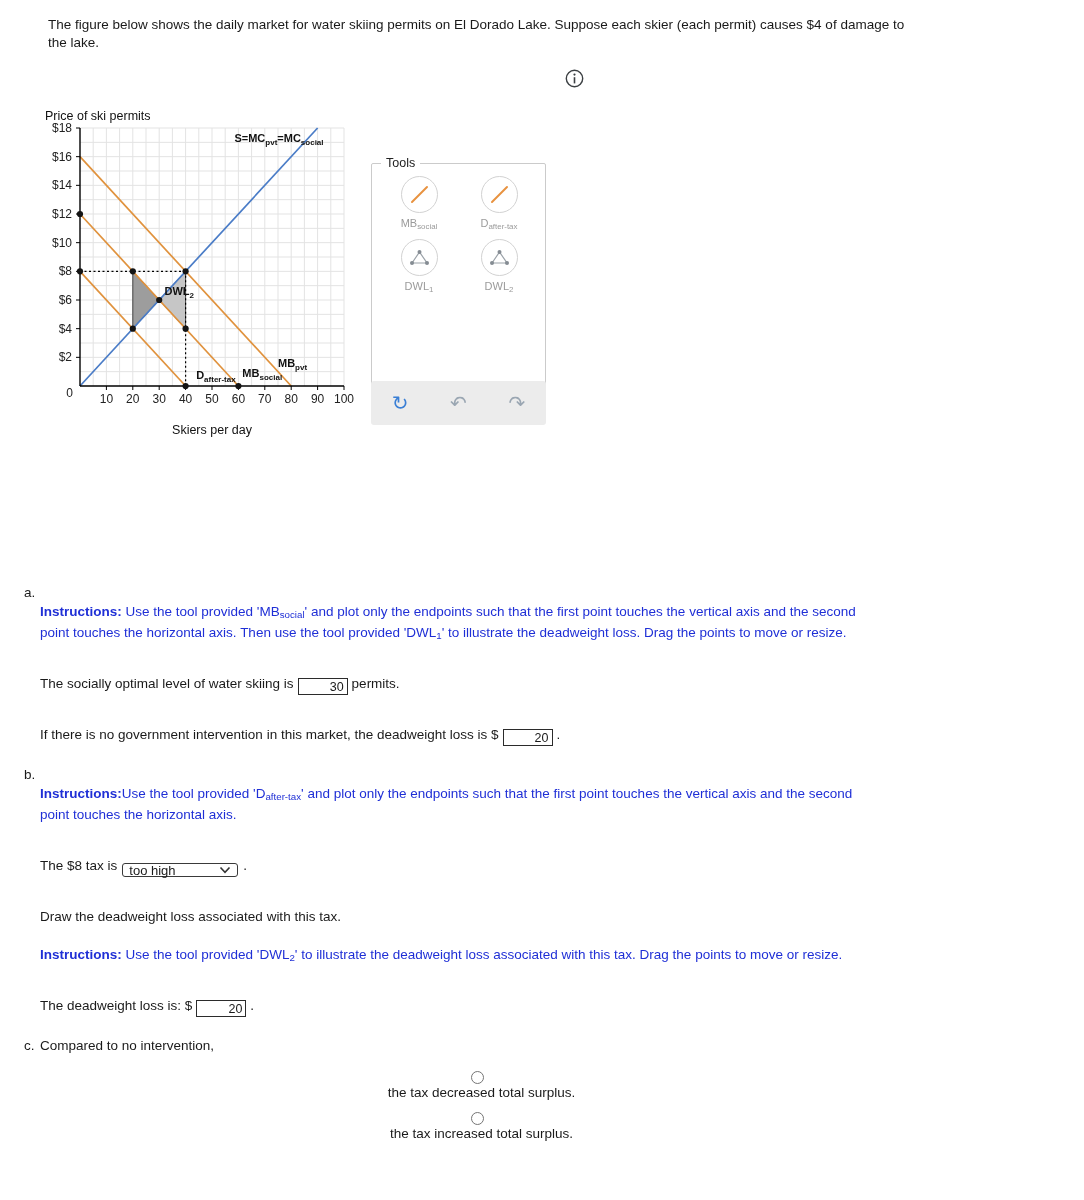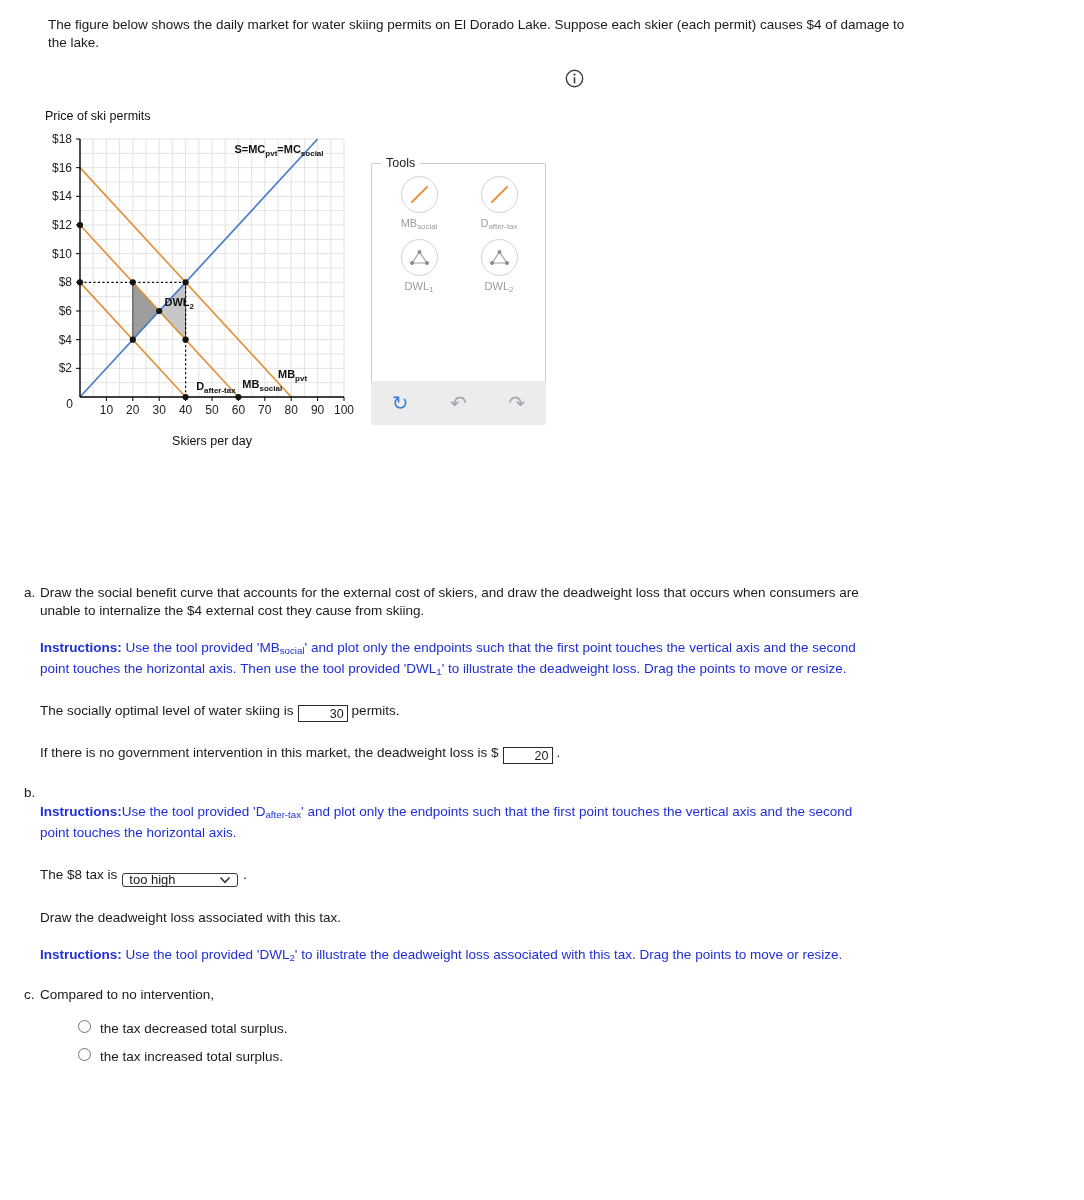--- a/index.html
+++ b/index.html
@@ -11,21 +11,21 @@
   }
   sub { font-size: 0.72em; vertical-align: -0.25em; line-height: 0; }
   b { font-weight: bold; }
 
   .intro { position: absolute; left: 38px; top: 16px; width: 872px; line-height: 1.3; margin-left: 10px; }
 
   .info-icon { position: absolute; left: 565px; top: 69px; width: 19px; height: 19px; cursor: pointer; }
 
   .y-axis-title { position: absolute; left: 45px; top: 109px; font-size: 12.5px; color: #111; }
 
-  .chart-wrap { position: absolute; left: 20px; top: 130px; width: 345px; height: 332px; text-decoration: underline; }
+  .chart-wrap { position: absolute; left: 20px; top: 119px; width: 345px; height: 332px; text-decoration: underline; }
   .chart-wrap svg text { font-family: "Liberation Sans", sans-serif; }
 
   fieldset.tools { position: absolute; left: 371px; top: 156px; width: 175px; height: 233px;
     border: 1px solid #cbcbcb; background: #fff; border-radius: 2px; }
   fieldset.tools legend { font-size: 12.5px; color: #222; margin-left: 9px; padding: 0 5px; }
   .tools-grid { padding: 6px 0 0 7px; }
   .tool-cell { display: inline-block; width: 80px; text-align: center; vertical-align: top; margin-bottom: 10px; }
   .tool-circle { width: 37px; height: 37px; border: 1px solid #d2d2d2; border-radius: 50%;
     margin: 0 auto 4px auto; display: flex; align-items: center; justify-content: center; cursor: pointer; background:#fff; }
   .tool-label { font-size: 11px; color: #9b9b9b; }
@@ -33,34 +33,34 @@
   .action-bar { position: absolute; left: 371px; top: 381px; width: 175px; height: 44px;
     background: #ececec; border-radius: 3px; display: flex; align-items: center; justify-content: space-around; }
   .action-bar .act { font-size: 20px; line-height: 1; cursor: pointer; }
   .act-reset { color: #3a7fd5; }
   .act-undo, .act-redo { color: #9aa6b2; }
 
   .questions { position: absolute; left: 24px; top: 584px; width: 868px; line-height: 1.35; }
   .q-item { display: flex; margin-bottom: 20px; }
   .q-marker { width: 16px; flex: none; }
   .q-body { flex: 1; max-width: 845px; }
-  .q-line { margin-top: 22px; }
+  .q-line { margin-top: 31px; }
   .instructions { color: #1f2fd6; margin-top: 18px; line-height: 1.55; }
   .instructions b { color: #1f2fd6; }
 
   .ans-box { display: inline-block; width: 50px; height: 17px; line-height: 16px;
     border: 1px solid #2b2b2b; text-align: right; padding-right: 3px; font-size: 12.5px;
     vertical-align: -3px; margin: 0 4px; background: #fff; cursor: text; }
 
   .dropdown { display: inline-flex; align-items: center; justify-content: space-between;
     width: 116px; height: 14px; border: 1px solid #3a3a3a; border-radius: 3px;
     padding: 0 6px; margin: 0 5px; vertical-align: -5px; background: #fff; cursor: pointer; font-size: 13px; }
 
   .radio-group { margin-top: 16px; padding-left: 38px; }
-  .radio-row { display: flex; align-items: flex-start; margin-bottom: 10px; cursor: pointer; }
+  .radio-row { display: flex; align-items: center; margin-bottom: 10px; cursor: pointer; flex-direction: column; }
   .radio { width: 13px; height: 13px; border: 1.5px solid #757575; border-radius: 50%;
     margin-right: 9px; flex: none; display: flex; align-items: center; justify-content: center; background: #fff; }
   .radio.selected { border-color: #1769c6; }
   .radio-dot { width: 7px; height: 7px; border-radius: 50%; background: #1769c6; }
 </style>
 </head>
 <body>
 
 <p class="intro">The figure below shows the daily market for water skiing permits on El Dorado Lake. Suppose each skier (each permit) causes $4 of damage to the lake.</p>
 
@@ -214,21 +214,20 @@
   <span class="act act-reset">↻</span>
   <span class="act act-undo">↶</span>
   <span class="act act-redo">↷</span>
 </div>
 
 <div class="questions">
 
   <div class="q-item">
     <div class="q-marker">a.</div>
     <div class="q-body">
-      <div>Draw the social benefit curve that accounts for the external cost of skiers, and draw the deadweight loss that occurs when consumers are unable to internalize the $4 external cost they cause from skiing.</div>
       <div class="instructions"><b>Instructions:</b><span> Use the tool provided '</span><span>MB</span><sub>social</sub><span>' and plot only the endpoints such that the first point touches the vertical axis and the second point touches the horizontal axis. Then use the tool provided '</span><span>DWL</span><sub>1</sub><span>' to illustrate the deadweight loss. Drag the points to move or resize.</span></div>
       <div class="q-line">
         <span>The socially optimal level of water skiing is</span><span class="ans-box">30</span><span>permits.</span>
       </div>
       <div class="q-line">
         <span>If there is no government intervention in this market, the deadweight loss is $</span><span class="ans-box">20</span><span>.</span>
       </div>
     </div>
   </div>
 
@@ -239,20 +238,23 @@
       <div class="q-line">
         <span>The $8 tax is</span><span class="dropdown">
             <span>too high</span>
             <svg width="12" height="8" viewBox="0 0 12 8">
               <polyline points="1.5,1.5 6,6.3 10.5,1.5" fill="none" stroke="#333" stroke-width="1.6"></polyline>
             </svg>
           </span><span>.</span>
       </div>
       <div class="q-line">Draw the deadweight loss associated with this tax.</div>
       <div class="instructions"><b>Instructions:</b><span> Use the tool provided '</span><span>DWL</span><sub>2</sub><span>' to illustrate the deadweight loss associated with this tax. Drag the points to move or resize.</span></div>
+      <div class="q-line">
+        <span>The deadweight loss is: $</span><span class="ans-box">20</span><span>.</span>
+      </div>
     </div>
   </div>
 
   <div class="q-item">
     <div class="q-marker">c.</div>
     <div class="q-body">
       <div>Compared to no intervention,</div>
       <div class="radio-group" id="radio-group">
           <div class="radio-row">
             <span class="radio"></span>

